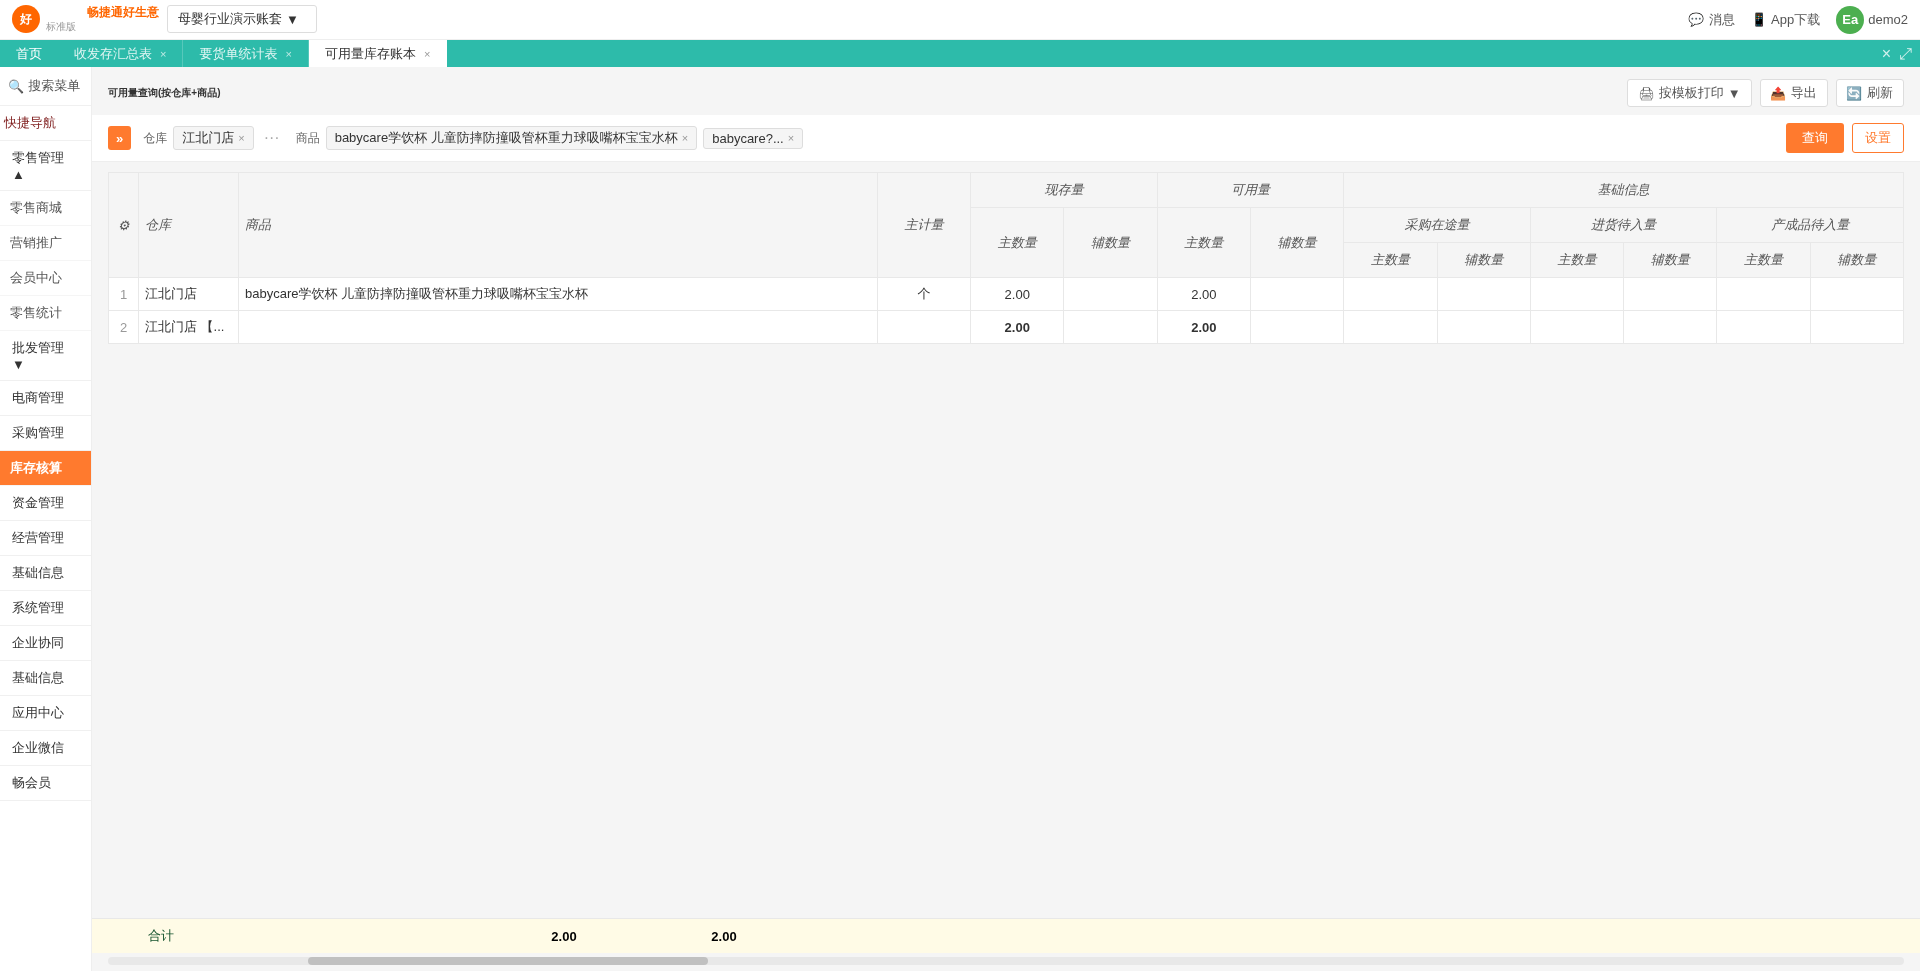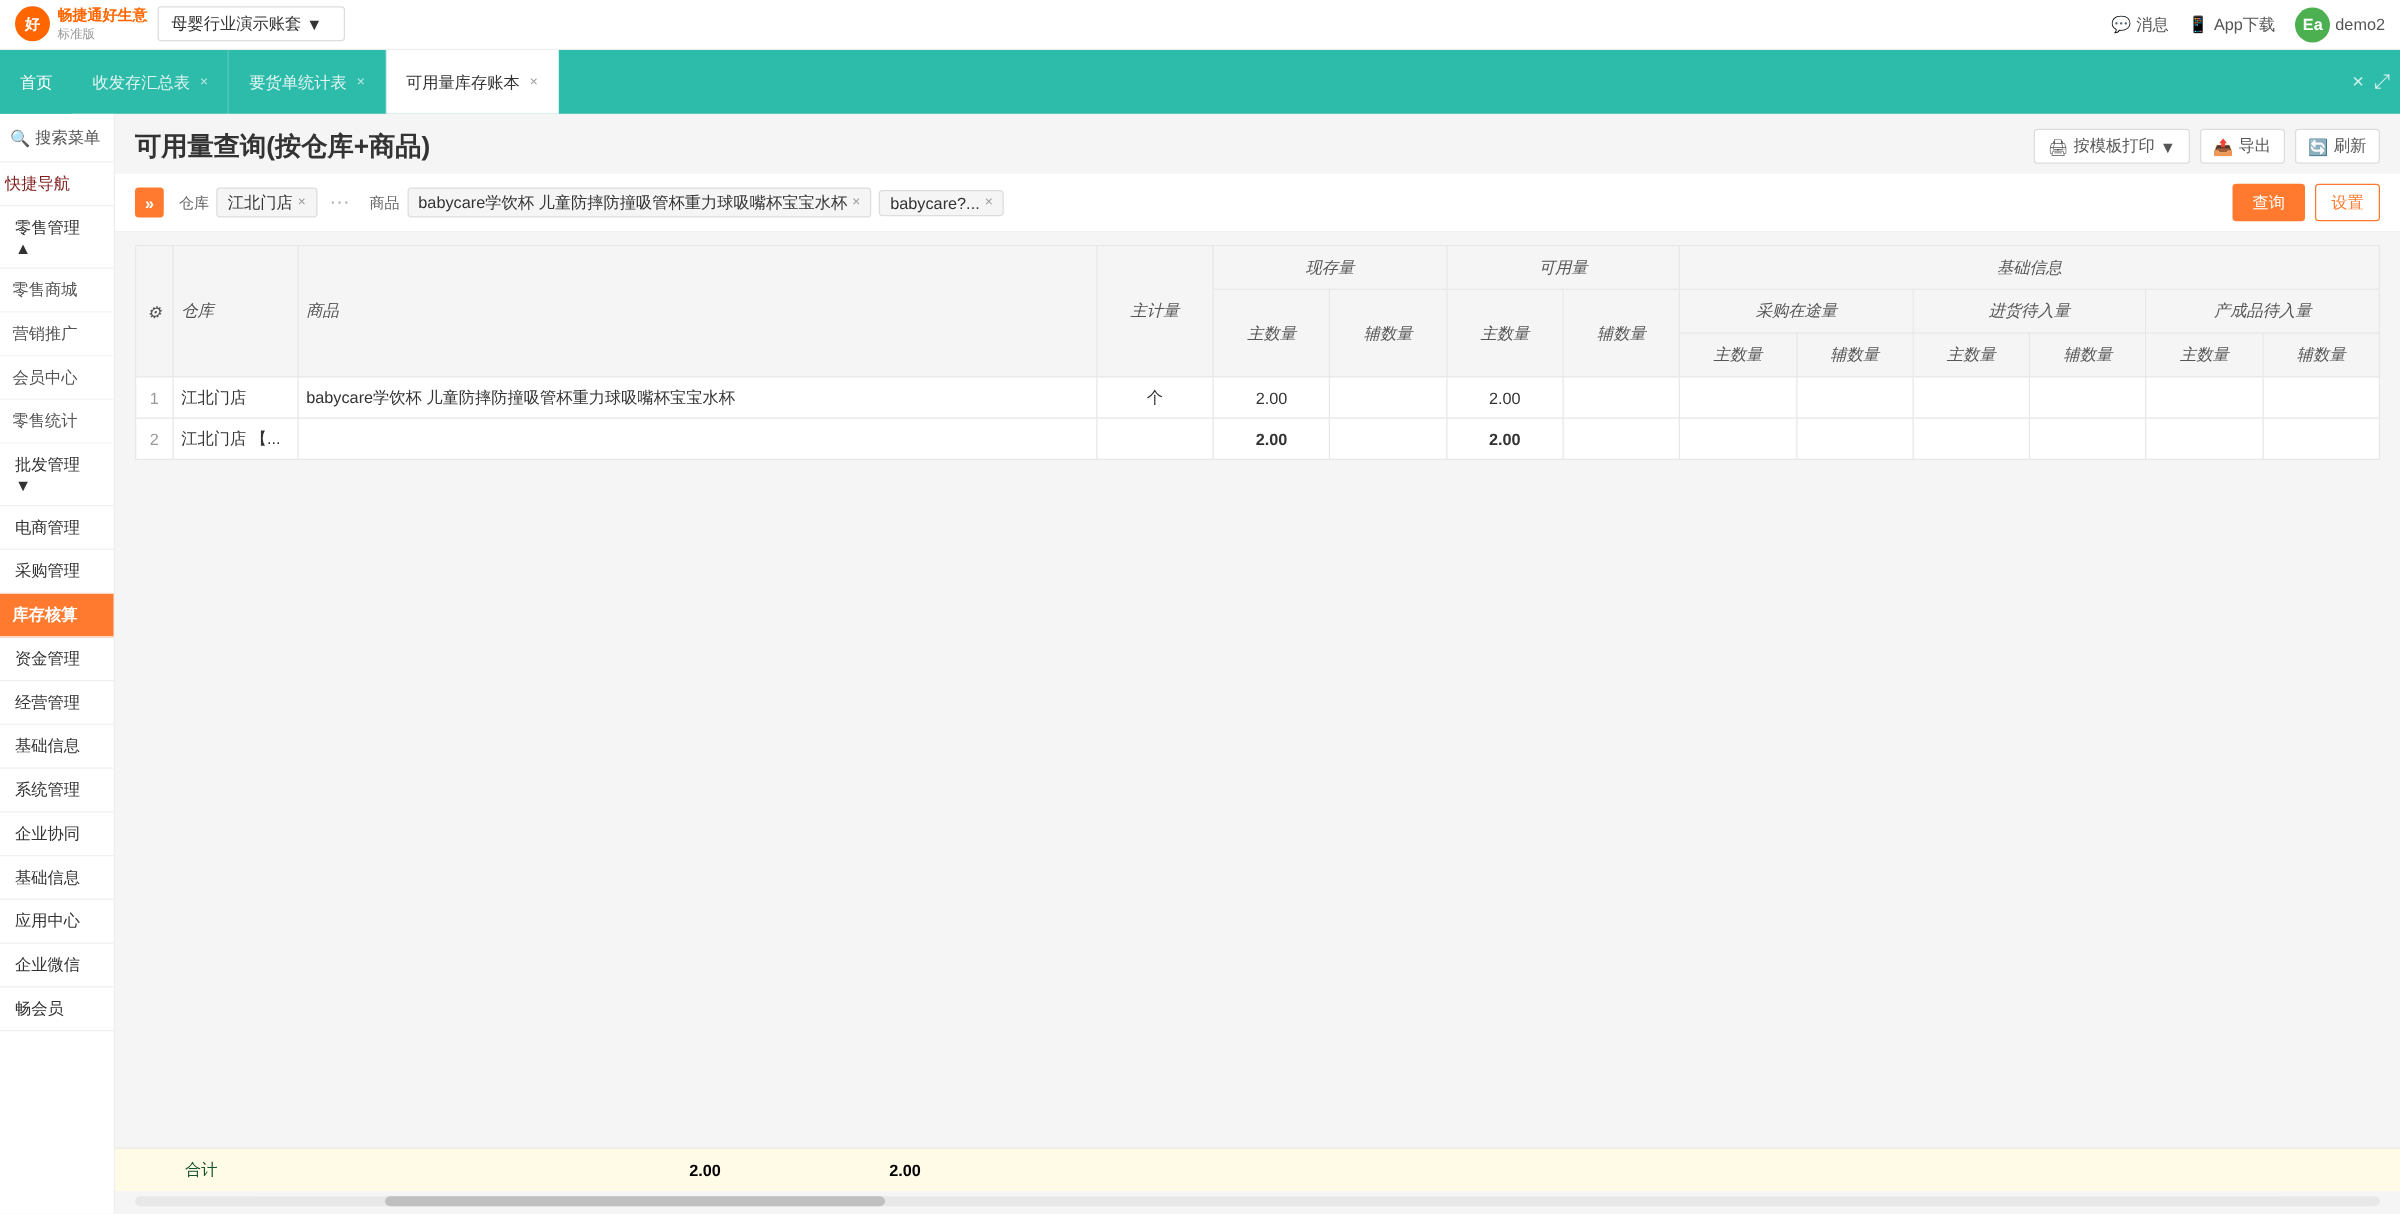--- a/index.html
+++ b/index.html
@@ -12,30 +12,30 @@
       display: flex;
       align-items: center;
       justify-content: space-between;
       padding: 0 12px;
       border-bottom: 1px solid #eee;
       flex-shrink: 0;
     }
     .top-bar-left { display: flex; align-items: center; gap: 8px; }
     .logo-area { display: flex; align-items: center; gap: 6px; }
     .logo-icon { width: 28px; height: 28px; background: #ff6600; border-radius: 50%; display: flex; align-items: center; justify-content: center; color: white; font-size: 12px; font-weight: bold; }
-    .logo-text { font-size: 12px; color: #ff6600; font-weight: bold; line-height: 1.2; }
+    .logo-text { font-size: 12px; color: #ff6600; font-weight: bold; line-height: 1.2; margin-left: 41px; }
     .logo-sub { font-size: 10px; color: #999; }
     .industry-select { display: flex; align-items: center; gap: 4px; padding: 4px 10px; border: 1px solid #ddd; border-radius: 3px; background: #fff; cursor: pointer; color: #333; font-size: 12px; min-width: 150px; }
     .top-bar-right { display: flex; align-items: center; gap: 16px; }
     .top-right-item { display: flex; align-items: center; gap: 4px; color: #555; cursor: pointer; font-size: 12px; }
     .avatar { width: 28px; height: 28px; border-radius: 50%; background: #4CAF50; display: flex; align-items: center; justify-content: center; color: white; font-size: 11px; font-weight: bold; overflow: hidden; }
 
     
     .nav-tabs {
-      height: 51px;
+      height: 27px;
       background: #2dbbaa;
       display: flex;
       align-items: stretch;
       flex-shrink: 0;
     }
     .nav-tab {
       display: flex;
       align-items: center;
       padding: 0 16px;
       cursor: pointer;
@@ -126,21 +126,21 @@
     }
 
     
     .page-header {
       padding: 12px 16px 8px;
       display: flex;
       align-items: center;
       justify-content: space-between;
       background: #f5f5f5;
     }
-    .page-title { font-size: 21px; font-weight: bold; color: #333; }
+    .page-title { font-size: 10px; font-weight: bold; color: #333; }
     .page-actions { display: flex; align-items: center; gap: 8px; }
     .action-btn {
       display: flex;
       align-items: center;
       gap: 4px;
       padding: 4px 10px;
       border: 1px solid #ddd;
       border-radius: 3px;
       background: #fff;
       cursor: pointer;

